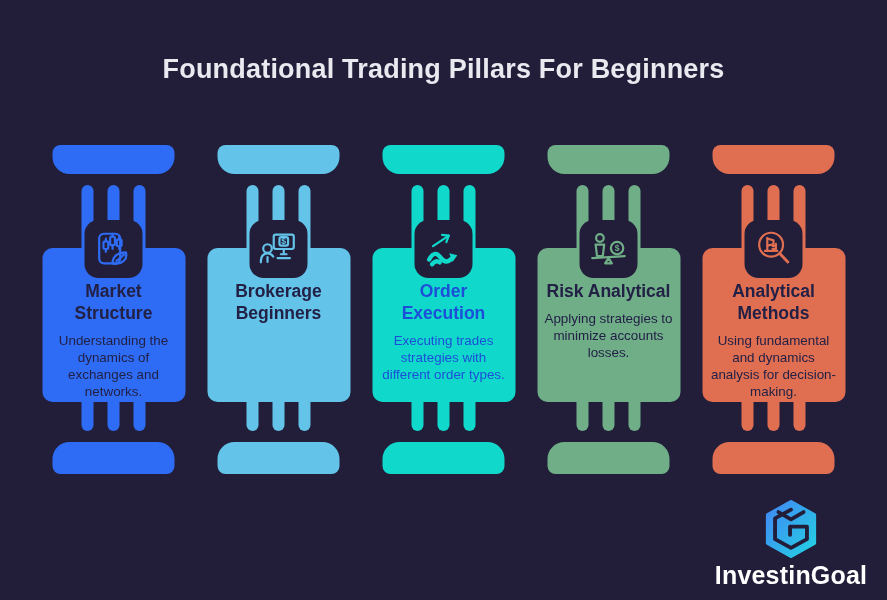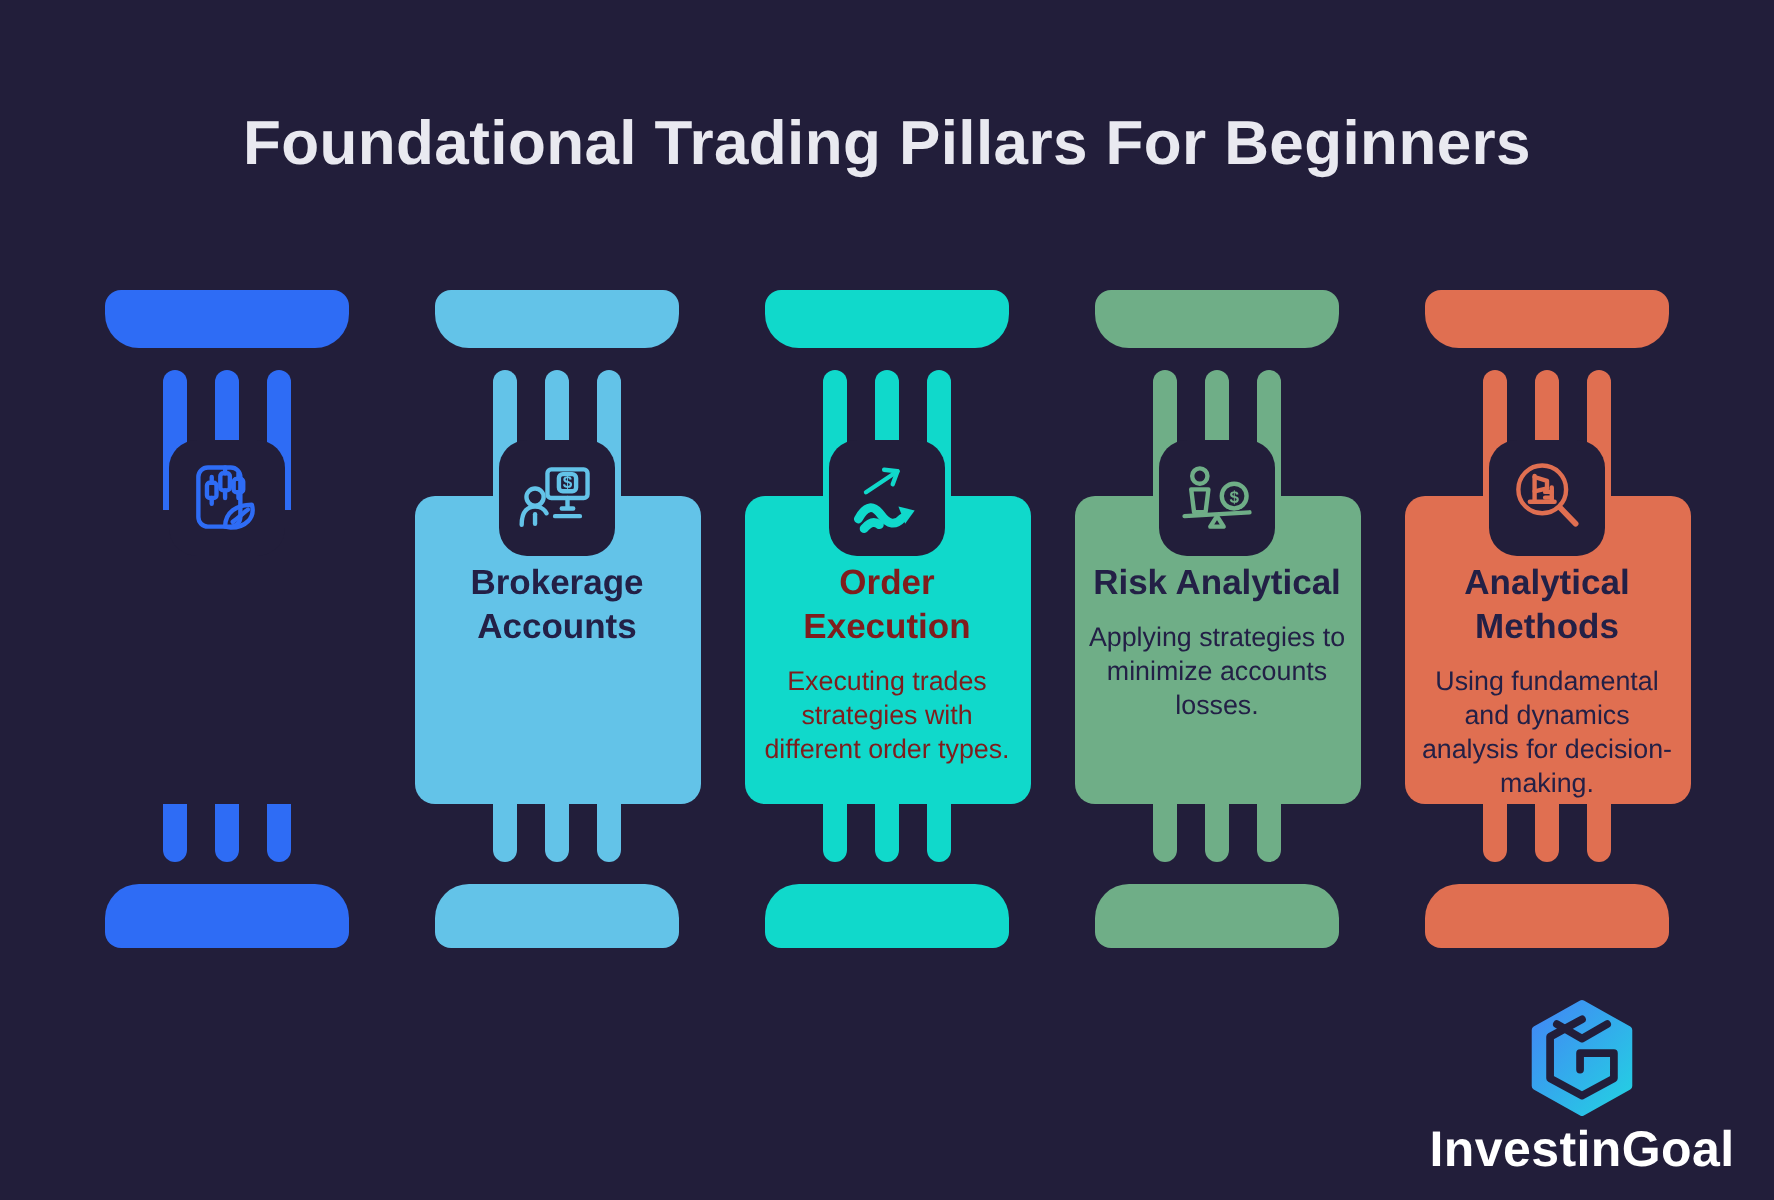--- a/index.html
+++ b/index.html
@@ -3,21 +3,21 @@
 <meta charset="utf-8">
 <style>
   html,body{margin:0;padding:0;background:#15122a;}
   .canvas{
     position:relative;width:887px;height:600px;overflow:hidden;
     background:#221e3a;
     font-family:"Liberation Sans",sans-serif;
   }
   .title{
     position:absolute;top:54px;left:0;width:100%;
-    text-align:center;font-size:31px;font-weight:800;
+    text-align:center;font-size:27px;font-weight:800;
     color:#e9e9f0;letter-spacing:.2px;
   }
   .pillars{
     position:absolute;top:145px;left:50%;transform:translateX(-50%);
     display:flex;gap:22px;
   }
   .pillar{position:relative;width:143px;height:330px;}
   .cap-top{
     position:absolute;top:0;left:50%;transform:translateX(-50%);
     width:122px;height:29px;background:var(--c);
@@ -64,20 +64,24 @@
 <div class="canvas" style="background: rgb(34, 30, 58);">
   <div class="title" style="color: rgb(233, 233, 240);">Foundational Trading Pillars For Beginners</div>
 
   <div class="pillars" id="pillars-row">
   <div class="pillar" style="--c: #2e6cf5;">
     <div class="cap-top"></div>
     <div class="bars-top">
       <div class="bar"></div>
       <div class="bar"></div>
       <div class="bar"></div>
+    </div>
+    <div class="card" style="color: rgb(35, 32, 70);">
+      <div class="card-title">Market Structure</div>
+      <div class="card-desc">Understanding the dynamics of exchanges and networks.</div>
     </div>
     <div class="icon-box" style="background: rgb(34, 30, 58);">
           <svg width="42" height="42" viewBox="0 0 44 44" fill="none" stroke="currentColor" stroke-width="2.3" stroke-linecap="round" stroke-linejoin="round">
             <rect x="7" y="6" width="22" height="31" rx="5"></rect>
             <rect x="11.5" y="14" width="5" height="8" rx="1.5"></rect>
             <path d="M14 11v3 M14 22v3"></path>
             <rect x="18.5" y="9" width="5" height="9" rx="1.5"></rect>
             <path d="M21 6v3 M21 18v4"></path>
             <rect x="25.5" y="12" width="5" height="7" rx="1.5"></rect>
             <path d="M28 9v3 M28 19v3"></path>
@@ -94,21 +98,21 @@
   </div>
 
   <div class="pillar" style="--c: #63c3e8;">
     <div class="cap-top"></div>
     <div class="bars-top">
       <div class="bar"></div>
       <div class="bar"></div>
       <div class="bar"></div>
     </div>
     <div class="card" style="color: rgb(35, 32, 70);">
-      <div class="card-title">Brokerage Accounts</div>
+      <div class="card-title">Brokerage Beginners</div>
     </div>
     <div class="icon-box" style="background: rgb(34, 30, 58);">
           <svg width="42" height="42" viewBox="0 0 44 44" fill="none" stroke="currentColor" stroke-width="2.3" stroke-linecap="round" stroke-linejoin="round">
             <rect x="17" y="7" width="21" height="15" rx="2"></rect>
             <rect x="23" y="9.5" width="9" height="9" rx="2"></rect>
             <text x="27.5" y="17" font-size="9" font-weight="bold" fill="currentColor" stroke="none" text-anchor="middle" font-family="Liberation Sans, sans-serif">$</text>
             <path d="M27.5 22 v5 M21 31.5 h13 M24.5 27.5 h6"></path>
             <circle cx="10.5" cy="21.5" r="4.5"></circle>
             <path d="M3.5 36 C3.5 28.5 7 26.5 10.5 26.5 C13.5 26.5 15.5 28 16.5 30"></path>
             <path d="M10.5 30.5 v5"></path>
@@ -122,21 +126,21 @@
     <div class="cap-bottom"></div>
   </div>
 
   <div class="pillar" style="--c: #10d9cb;">
     <div class="cap-top"></div>
     <div class="bars-top">
       <div class="bar"></div>
       <div class="bar"></div>
       <div class="bar"></div>
     </div>
-    <div class="card" style="color: #7f1d1d;">
+    <div class="card" style="color: #1d4ed8;">
       <div class="card-title">Order Execution</div>
       <div class="card-desc">Executing trades strategies with different order types.</div>
     </div>
     <div class="icon-box" style="background: rgb(34, 30, 58);">
           <svg width="42" height="42" viewBox="0 0 44 44" fill="none" stroke="currentColor" stroke-width="2.3" stroke-linecap="round" stroke-linejoin="round">
             <path d="M11 19 L27.5 8"></path>
             <path d="M20.5 7.2 L27.5 8 L25 14.8"></path>
             <path d="M7 33 C11 25.5 15 25.5 19 31 C22.5 36 26.5 36.5 30 32.5" stroke-width="4.6"></path>
             <path d="M28 26.5 L36.5 28.5 L31.5 35.5 Z" fill="currentColor" stroke="none"></path>
             <path d="M10 38 C13 34.5 15.5 34 18 36" stroke-width="4.6"></path>

